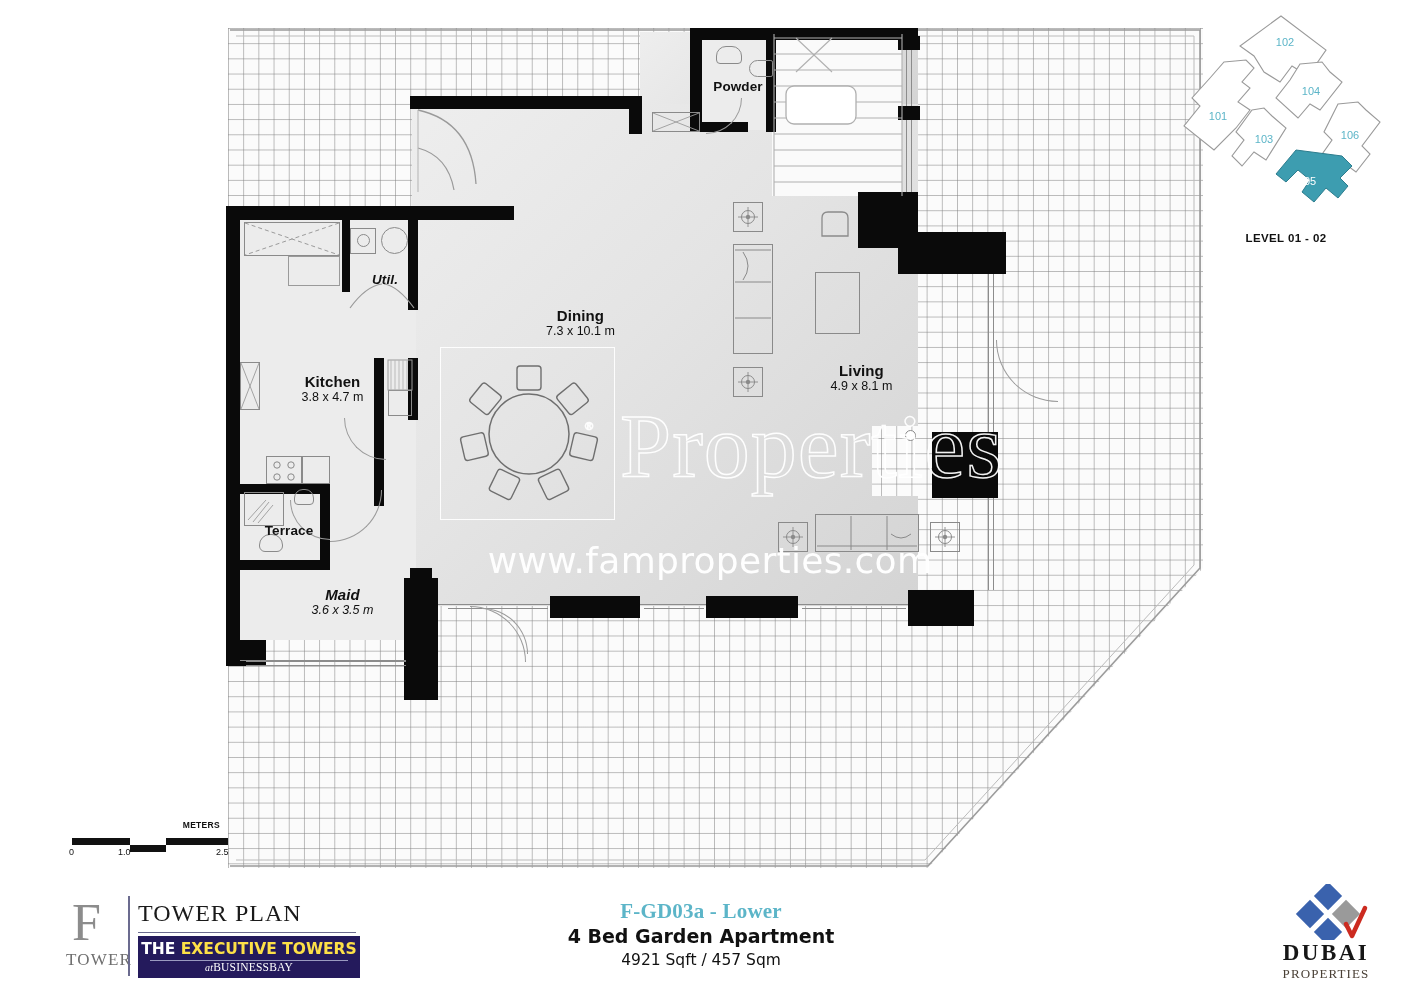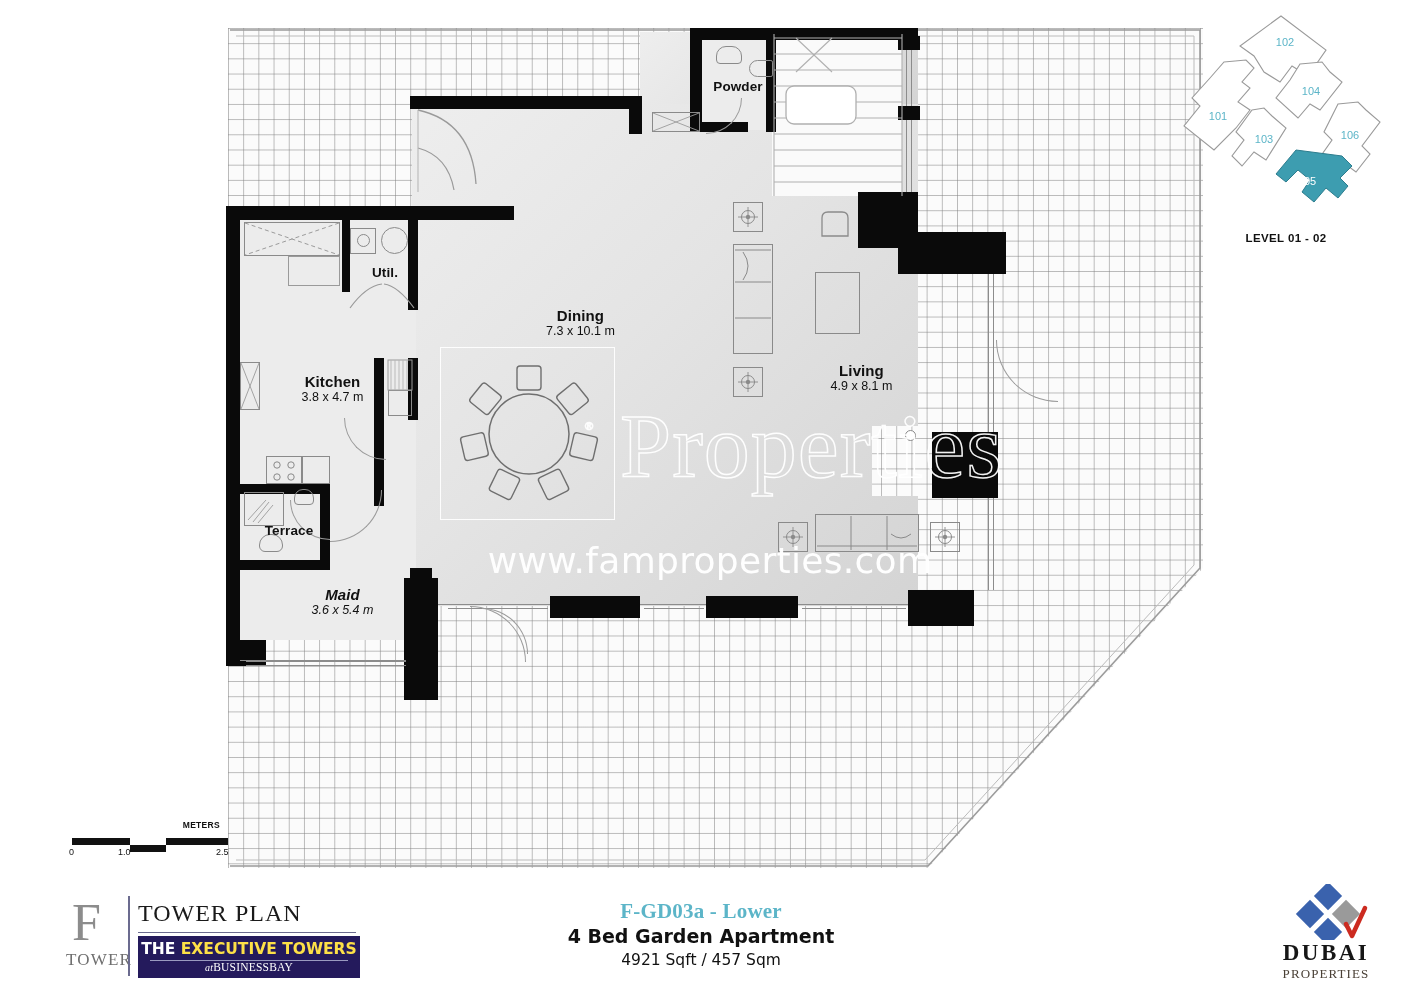--- a/index.html
+++ b/index.html
@@ -393,41 +393,41 @@
       <circle cx="15" cy="15" r="2.2" fill="#8a8a8a"></circle>
       <line x1="15" y1="5" x2="15" y2="25" stroke="#8a8a8a" stroke-width=".9"></line>
       <line x1="5" y1="15" x2="25" y2="15" stroke="#8a8a8a" stroke-width=".9"></line>
     </svg>
 
     <div class="circ" style="left:905px; top:430px; width:11px; height:11px; background:#fff;"></div>
 
     <div class="rlabel small" style="left:668px; top:78px; width:140px;">
       <span class="nm">Powder</span>
     </div>
-    <div class="rlabel small" style="left:330px; top:264px; width:110px;">
+    <div class="rlabel small" style="left:330px; top:271px; width:110px;font-style:italic;">
       <span class="nm">Util.</span>
     </div>
     <div class="rlabel" style="left:255px; top:373px; width:155px;">
       <span class="nm">Kitchen</span>
       <span class="dm">3.8 x 4.7 m</span>
     </div>
     <div class="rlabel" style="left:503px; top:307px; width:155px;">
       <span class="nm">Dining</span>
       <span class="dm">7.3 x 10.1 m</span>
     </div>
     <div class="rlabel" style="left:784px; top:362px; width:155px;">
       <span class="nm">Living</span>
       <span class="dm">4.9 x 8.1 m</span>
     </div>
     <div class="rlabel small" style="left:224px; top:522px; width:130px;">
       <span class="nm">Terrace</span>
     </div>
     <div class="rlabel" style="left:265px; top:586px; width:155px;font-style:italic;">
       <span class="nm">Maid</span>
-      <span class="dm">3.6 x 5.4 m</span>
+      <span class="dm">3.6 x 3.5 m</span>
     </div>
 
     <div id="wm-logo"></div>
     <div id="wm-reg">®</div>
     <div id="wm-props">Properties</div>
     <div id="wm-url">www.famproperties.com</div>
 
     <div id="scalebar">
       <div class="sb-meters">METERS</div>
       <div class="sb-bar" style="left:8px; top:18px; width:58px;"></div>

